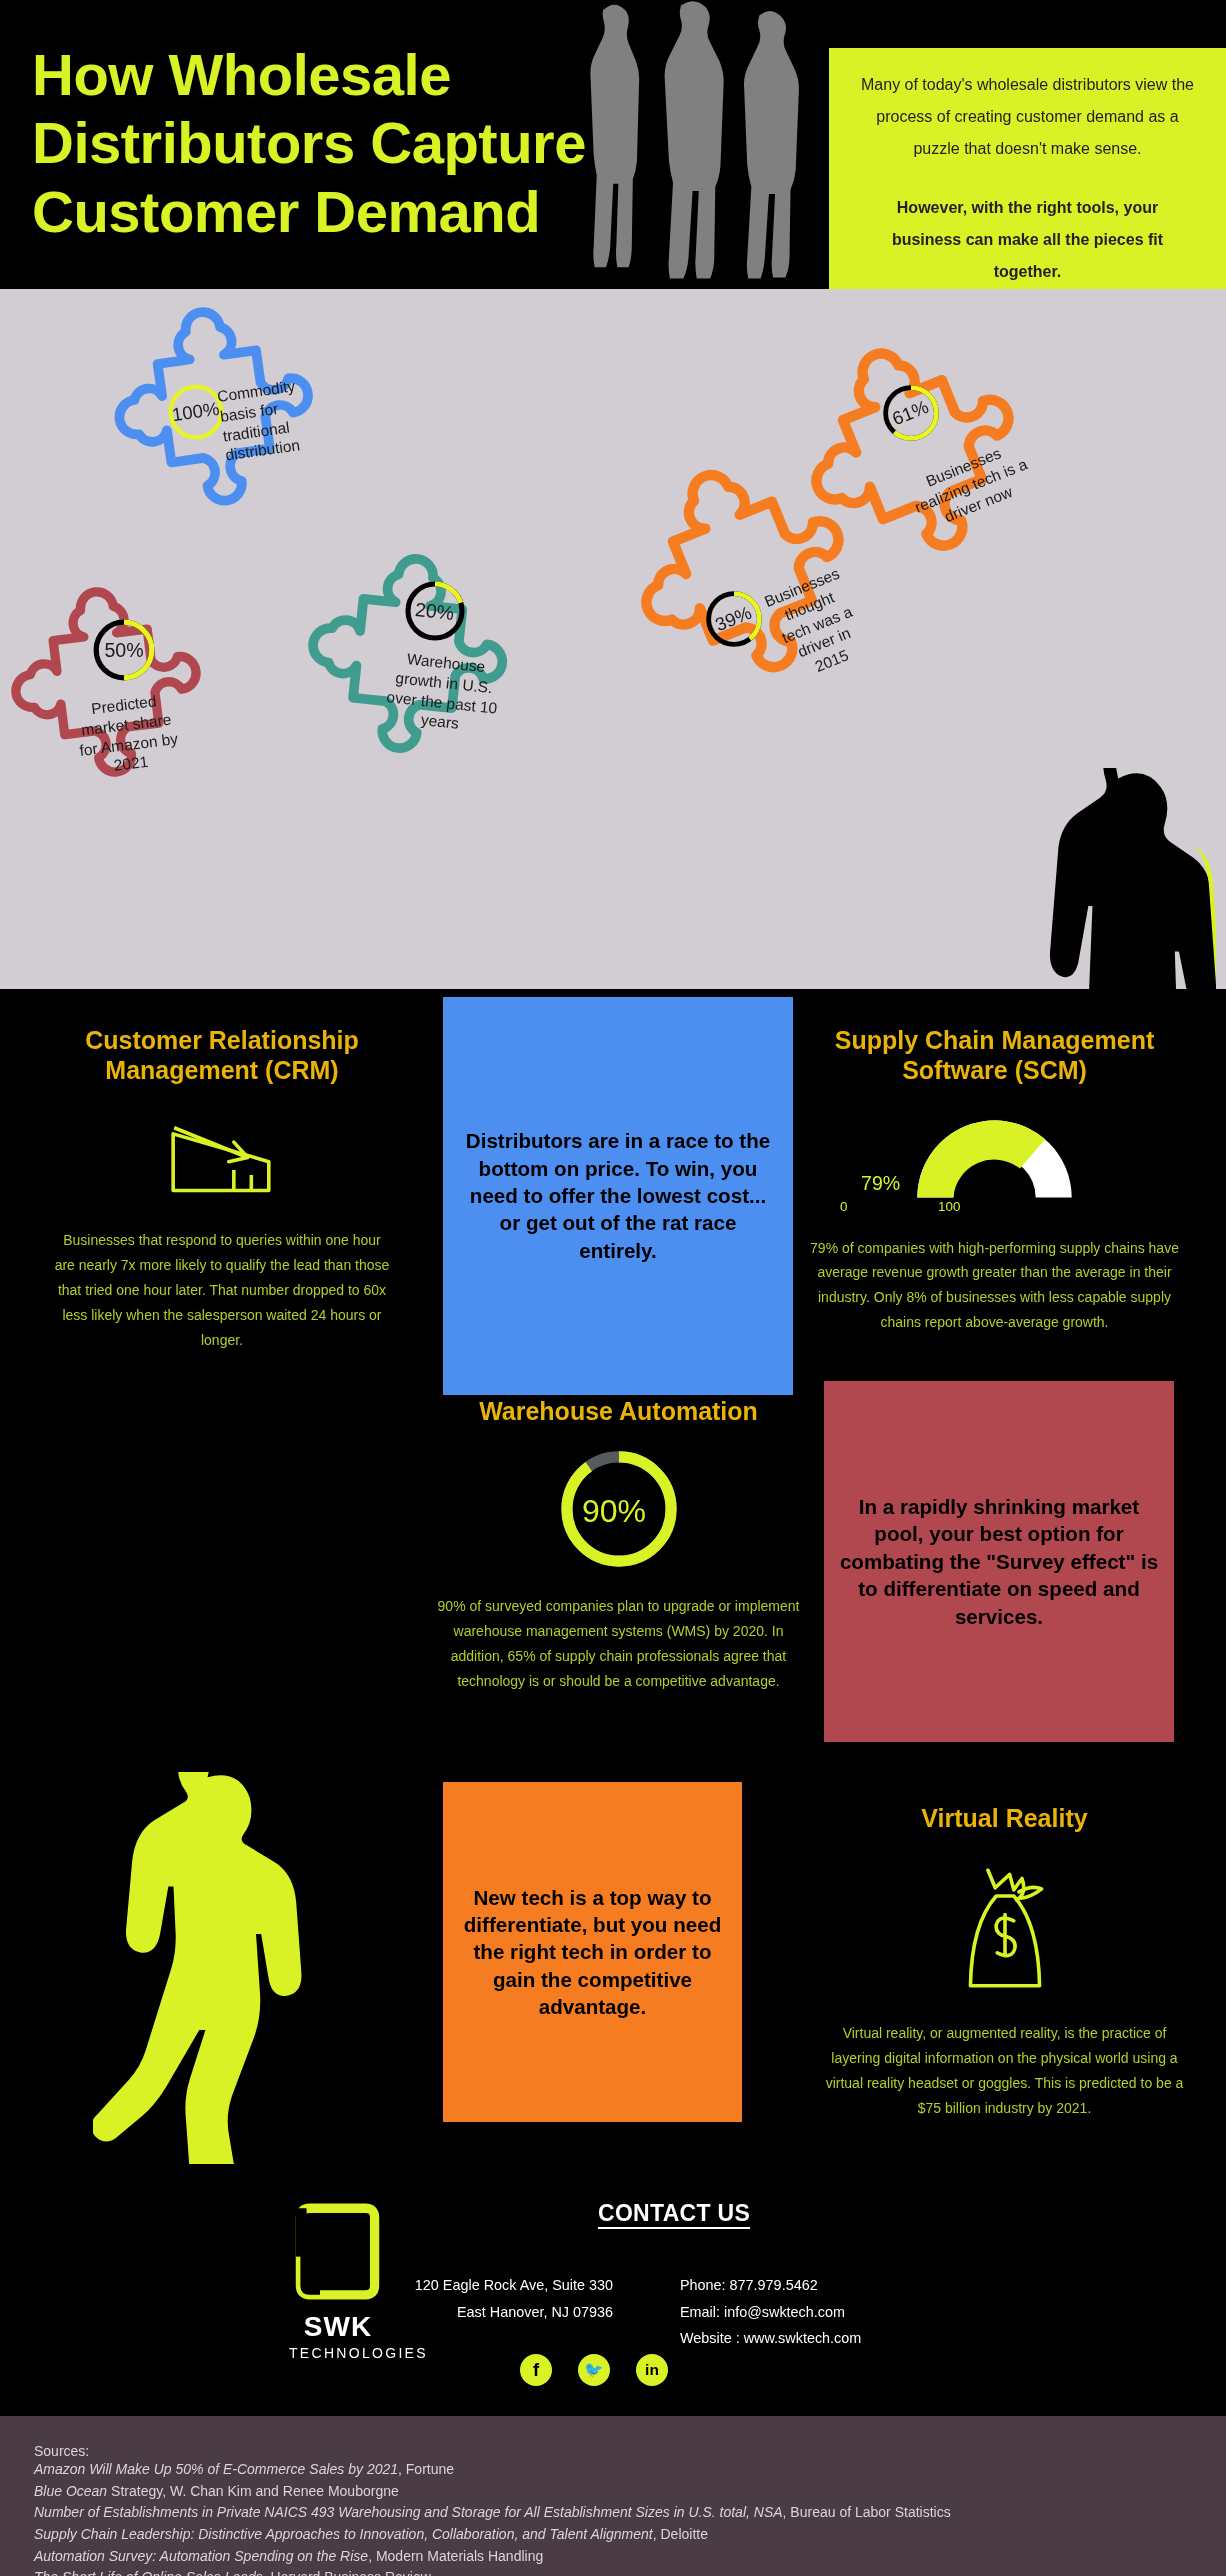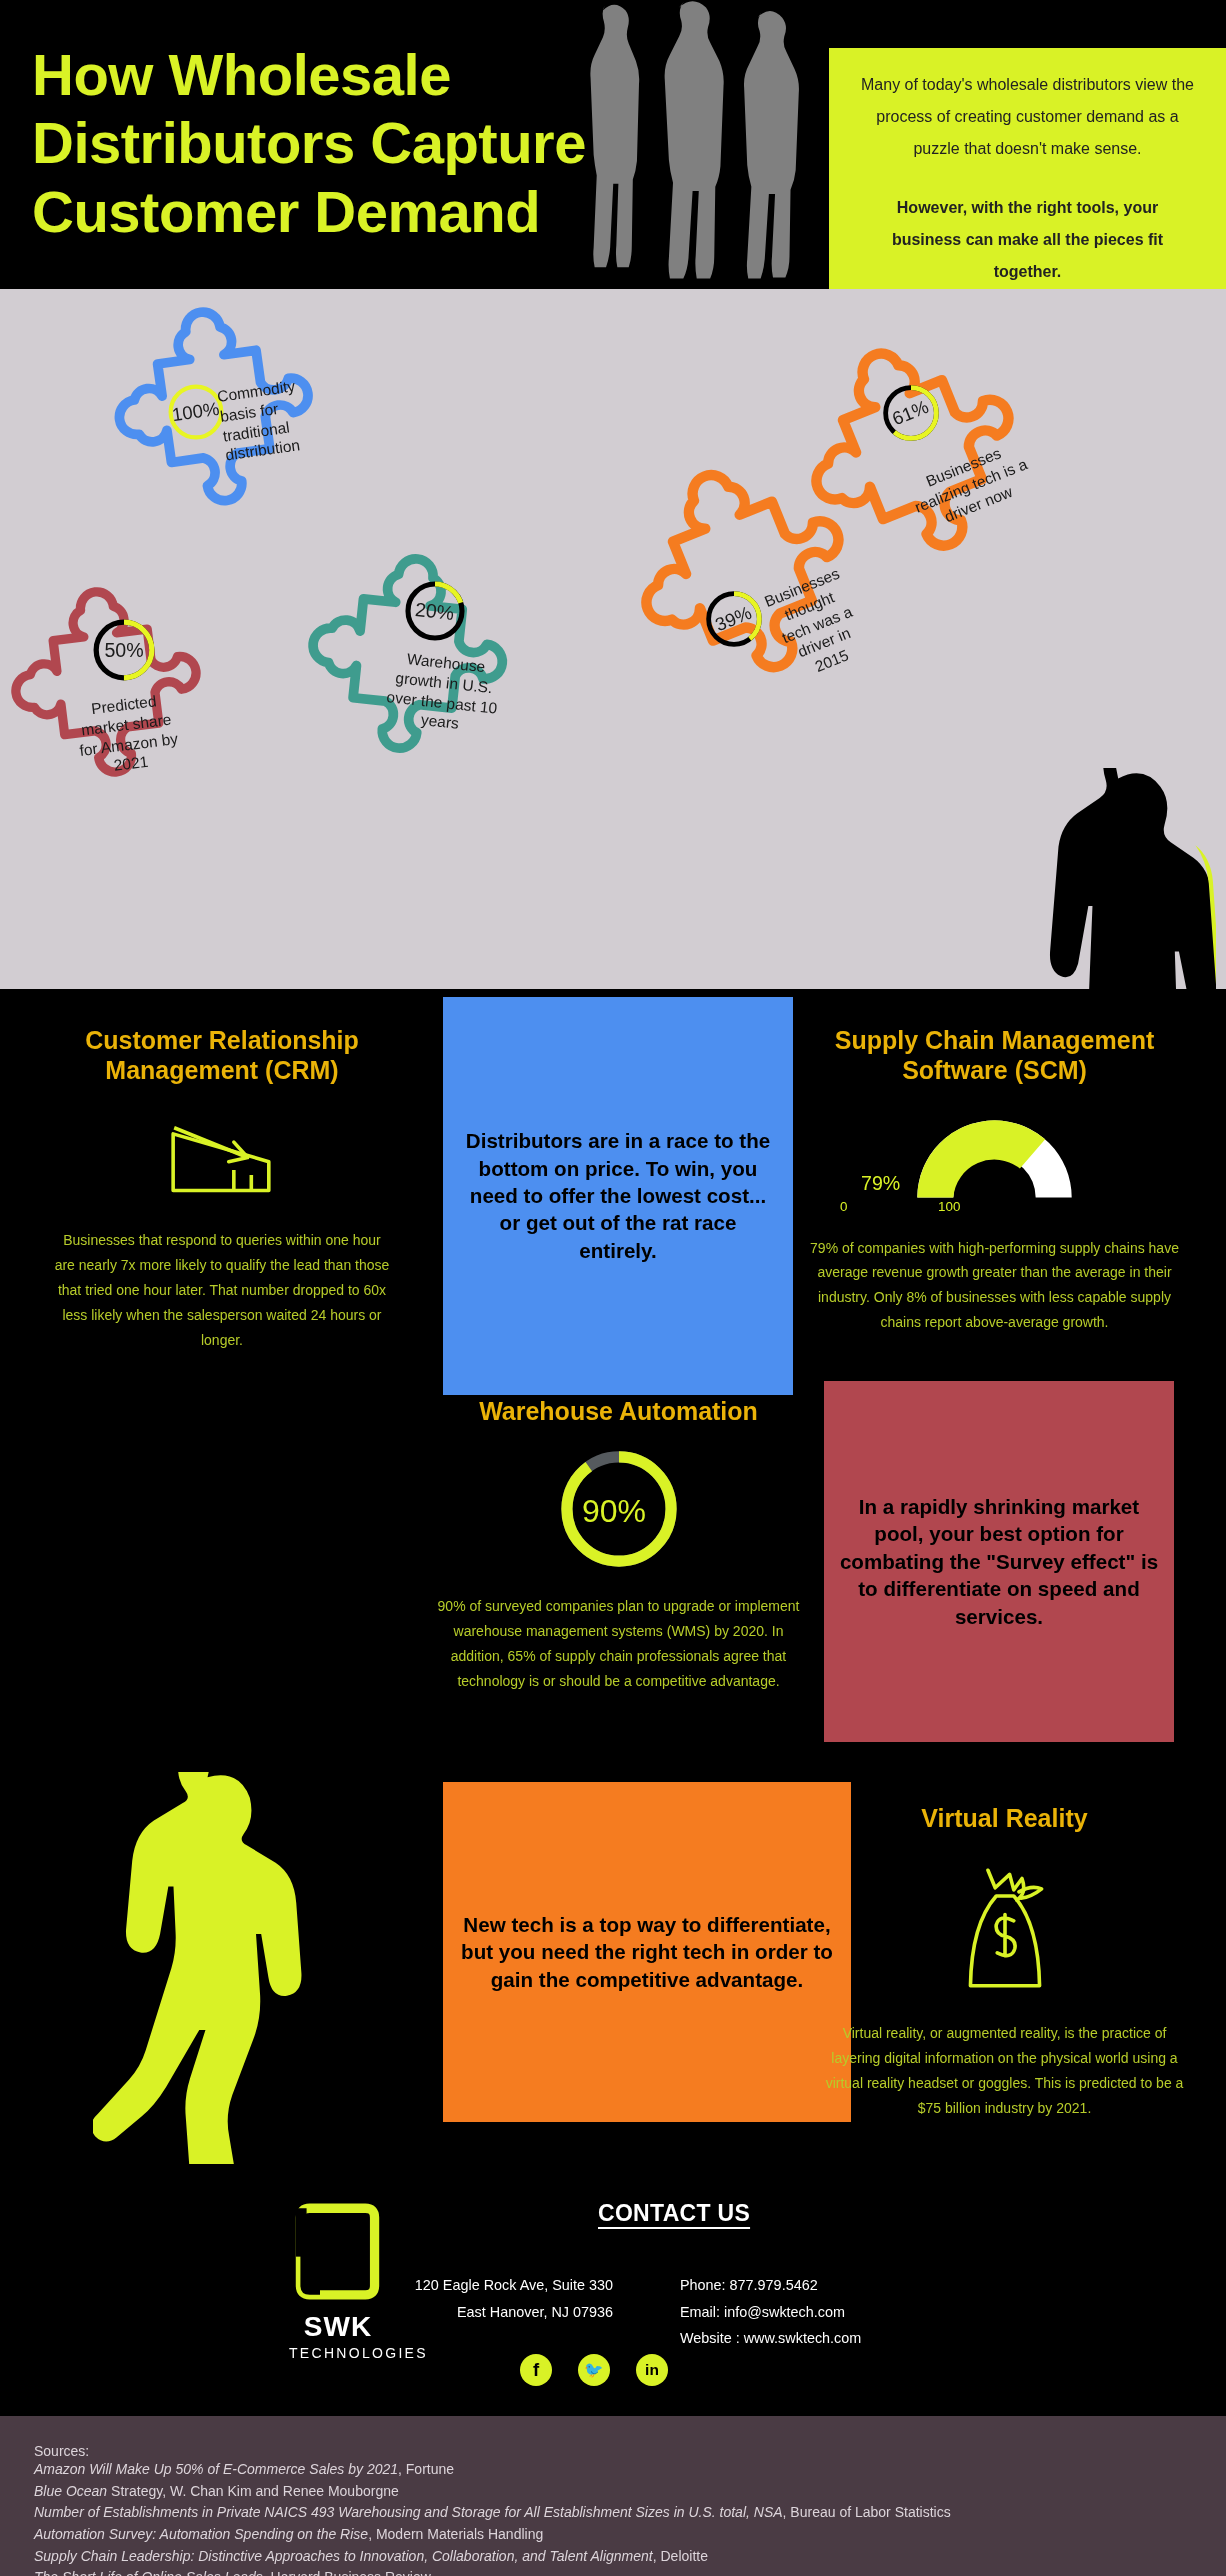--- a/index.html
+++ b/index.html
@@ -313,21 +313,21 @@
     </div>
 
     <div class="colorbox" style="left:824px; top:392px; width:350px; height:361px; background:#b1474f;">
       <p>In a rapidly shrinking market pool, your best option for combating the "Survey effect" is to differentiate on speed and services.</p>
     </div>
 
     <svg style="position:absolute; left:93px; top:783px; width:227px; height:392px;" viewBox="0 0 440 760">
       <path d="M222 10 q62 -16 82 40 q10 42 -12 70 q-10 14 6 22 l56 34 q36 24 40 78 l10 136 q2 38 -28 44 q-30 4 -36 -36 l-14 -84 l-10 0 l8 120 q2 46 -14 86 l-40 106 q-14 40 -6 80 l12 72 q4 26 -26 30 l-38 4 q-28 0 -24 -30 l-8 -110 q-4 -40 8 -78 l30 -94 l-12 0 l-64 110 q-22 36 -48 58 l-48 40 q-22 18 -42 -2 q-18 -22 6 -44 l60 -66 q22 -24 32 -56 l50 -160 q10 -34 8 -70 l-4 -88 l-10 0 l-16 92 q-8 40 -38 36 q-30 -6 -28 -44 l12 -134 q6 -54 42 -78 l56 -34 q16 -8 6 -22 q-22 -28 -12 -70 q20 -52 74 -48 z" fill="#d9f226"></path>
     </svg>
 
-    <div class="colorbox" style="left:443px; top:793px; width:408px; height:340px; background:#f57c20;">
+    <div class="colorbox" style="left:443px; top:793px; width:299px; height:340px; background:#f57c20;">
       <p>New tech is a top way to differentiate, but you need the right tech in order to gain the competitive advantage.</p>
     </div>
 
     <div class="cell" style="left:824px; top:814px; width:361px;">
       <h3>Virtual Reality</h3>
       <div class="icon-wrap" style="margin-top:30px;">
         <svg width="98" height="129" viewBox="0 0 190 250">
           <path d="M62 14 L76 48 L104 22 L112 52 L128 30 q10 28 -10 42" fill="none" stroke="#d9f226" stroke-width="7" stroke-linejoin="round" stroke-linecap="round"></path>
           <path d="M122 56 q24 -14 44 -6 q-20 16 -40 18" fill="none" stroke="#d9f226" stroke-width="7" stroke-linejoin="round" stroke-linecap="round"></path>
           <path d="M78 64 q-48 54 -50 174 l134 0 q-2 -120 -50 -174 z" fill="none" stroke="#d9f226" stroke-width="7" stroke-linejoin="round"></path>
@@ -368,20 +368,20 @@
       <div class="social" style="font-size:15.5px;">in</div>
     </div>
   </div>
 
   <div class="sources">
     <div class="hdr">Sources:</div>
     <div id="sources-list">
         <div class="line"><i>Amazon Will Make Up 50% of E-Commerce Sales by 2021</i>, Fortune</div>
         <div class="line"><i>Blue Ocean</i> Strategy, W. Chan Kim and Renee Mouborgne</div>
         <div class="line"><i>Number of Establishments in Private NAICS 493 Warehousing and Storage for All Establishment Sizes in U.S. total, NSA</i>, Bureau of Labor Statistics</div>
+        <div class="line"><i>Supply Chain Leadership: Distinctive Approaches to Innovation, Collaboration, and Talent Alignment</i>, Deloitte</div>
         <div class="line"><i>Automation Survey: Automation Spending on the Rise</i>, Modern Materials Handling</div>
-        <div class="line"><i>Supply Chain Leadership: Distinctive Approaches to Innovation, Collaboration, and Talent Alignment</i>, Deloitte</div>
         <div class="line"><i>The Short Life of Online Sales Leads</i>, Harvard Business Review</div>
       </div>
   </div>
 
 </div>
 
 
 </body></html>

